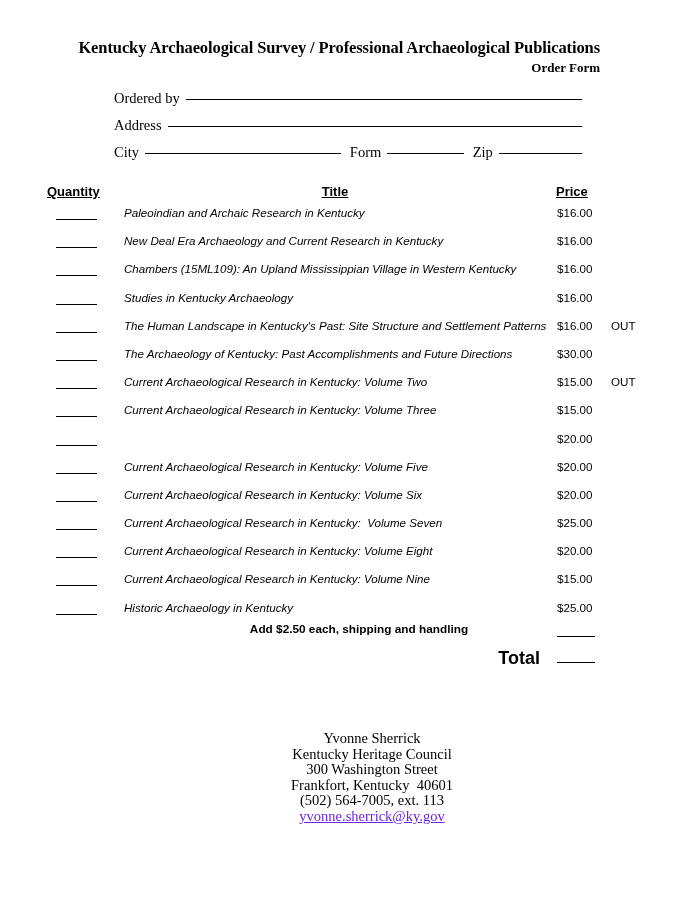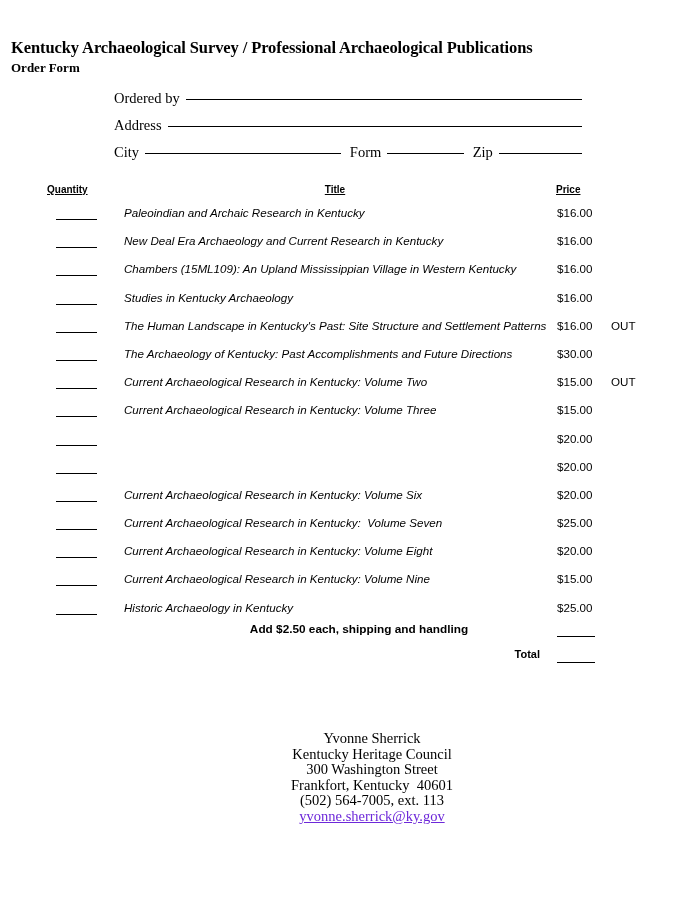--- a/index.html
+++ b/index.html
@@ -19,23 +19,23 @@
 
   .page {
     position: absolute;
     inset: 0;
   }
 
   
   .title-block {
     position: absolute;
     top: 38px;
-    left: 11px;
+    left: 4px;
     width: 596px;
-    text-align: left;
+    text-align: right;
   }
   .doc-title {
     font-family: "Liberation Serif", serif;
     font-weight: bold;
     font-size: 16.5px;
     line-height: 20px;
     letter-spacing: -0.1px;
     white-space: nowrap;
   }
   .doc-subtitle {
@@ -81,21 +81,21 @@
 
   
   .table-head {
     position: absolute;
     top: 184px;
     left: 0;
     width: 696px;
     height: 18px;
     font-family: "Liberation Sans", sans-serif;
     font-weight: bold;
-    font-size: 10px;
+    font-size: 13px;
   }
   .th {
     position: absolute;
     text-decoration: underline;
     white-space: nowrap;
   }
   .th-qty   { left: 47px; }
   .th-title { left: 0; width: 670px; text-align: center; }
   .th-price { left: 556px; }
 
@@ -181,21 +181,21 @@
     width: 696px;
     height: 18px;
   }
   .total-label {
     position: absolute;
     left: 440px;
     width: 100px;
     text-align: right;
     font-family: "Liberation Sans", sans-serif;
     font-weight: bold;
-    font-size: 11px;
+    font-size: 18px;
   }
   .tt-blank { top: 14px; }
 
   
   .send-line {
     position: absolute;
     top: 703px;
     left: 0;
     width: 696px;
     text-align: center;
@@ -298,20 +298,21 @@
         <span class="qty-blank"></span>
         <span class="row-title">Current Archaeological Research in Kentucky: Volume Three</span>
         <span class="row-price">$15.00</span>
       </div>
       <div class="row">
         <span class="qty-blank"></span>
         <span class="row-price">$20.00</span>
       </div>
       <div class="row">
         <span class="qty-blank"></span>
+        <span class="row-title">Current Archaeological Research in Kentucky: Volume Five</span>
         <span class="row-price">$20.00</span>
       </div>
       <div class="row">
         <span class="qty-blank"></span>
         <span class="row-title">Current Archaeological Research in Kentucky: Volume Six</span>
         <span class="row-price">$20.00</span>
       </div>
       <div class="row">
         <span class="qty-blank"></span>
         <span class="row-title">Current Archaeological Research in Kentucky:  Volume Seven</span>

